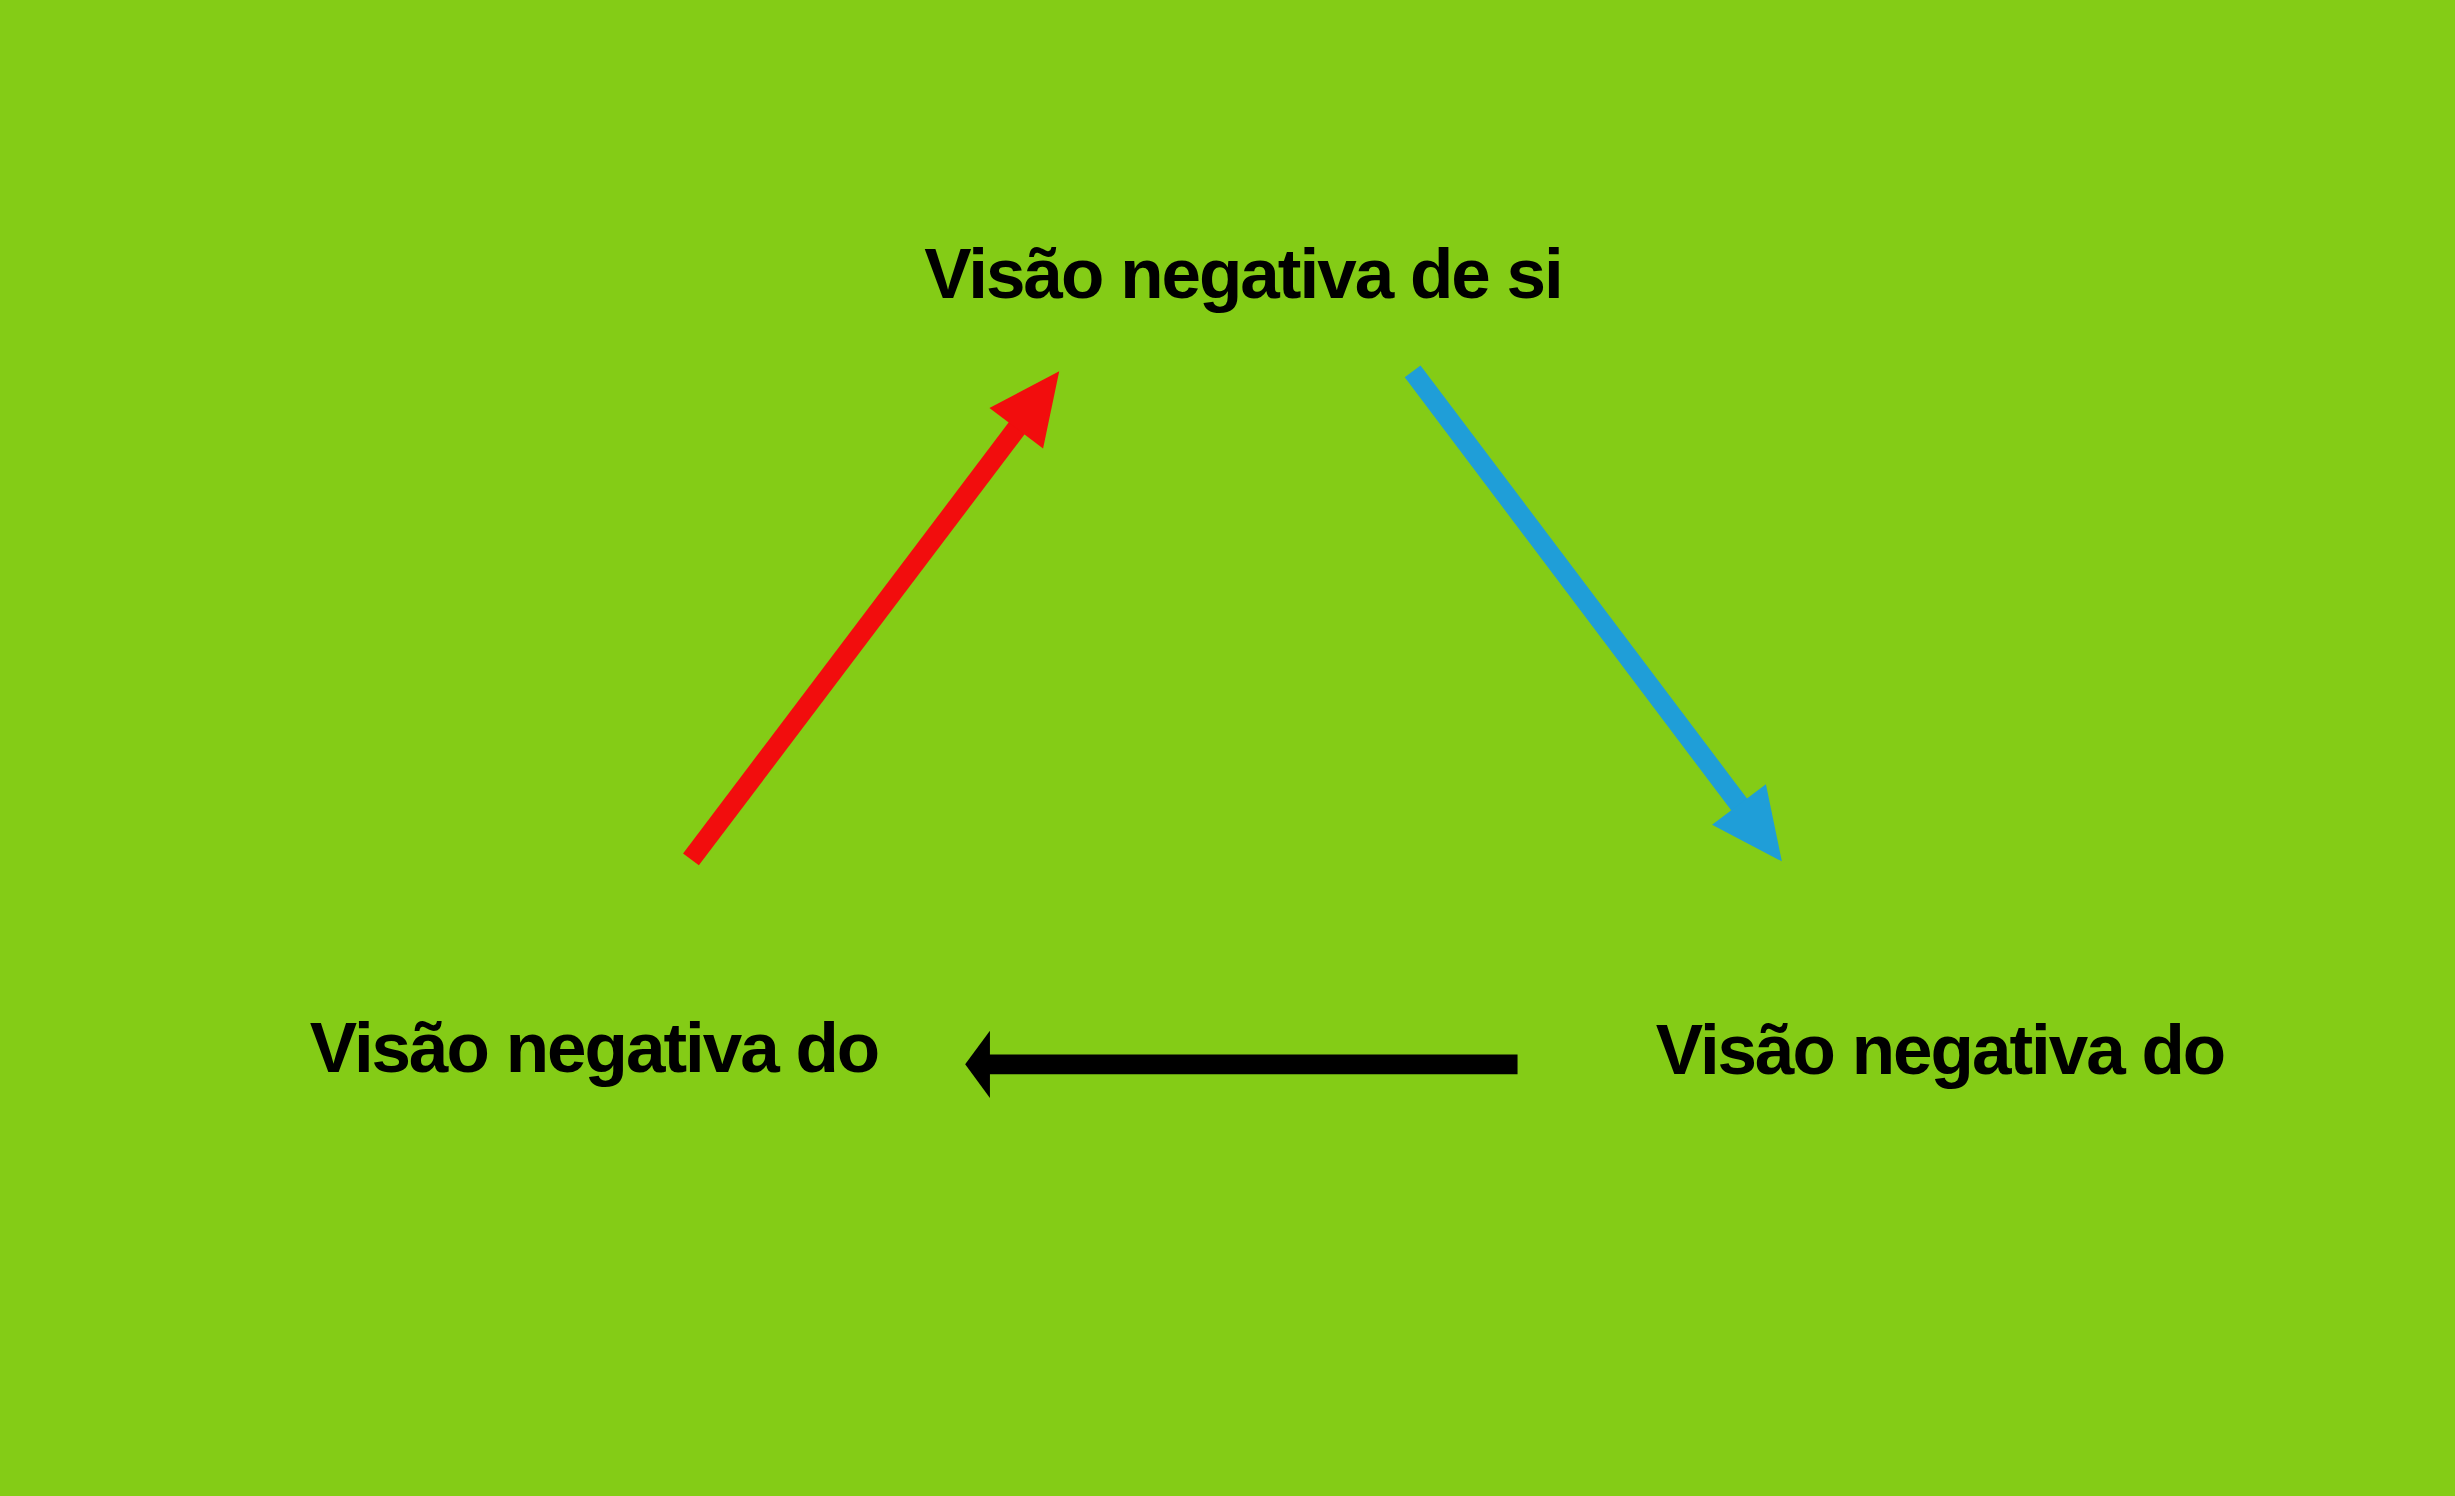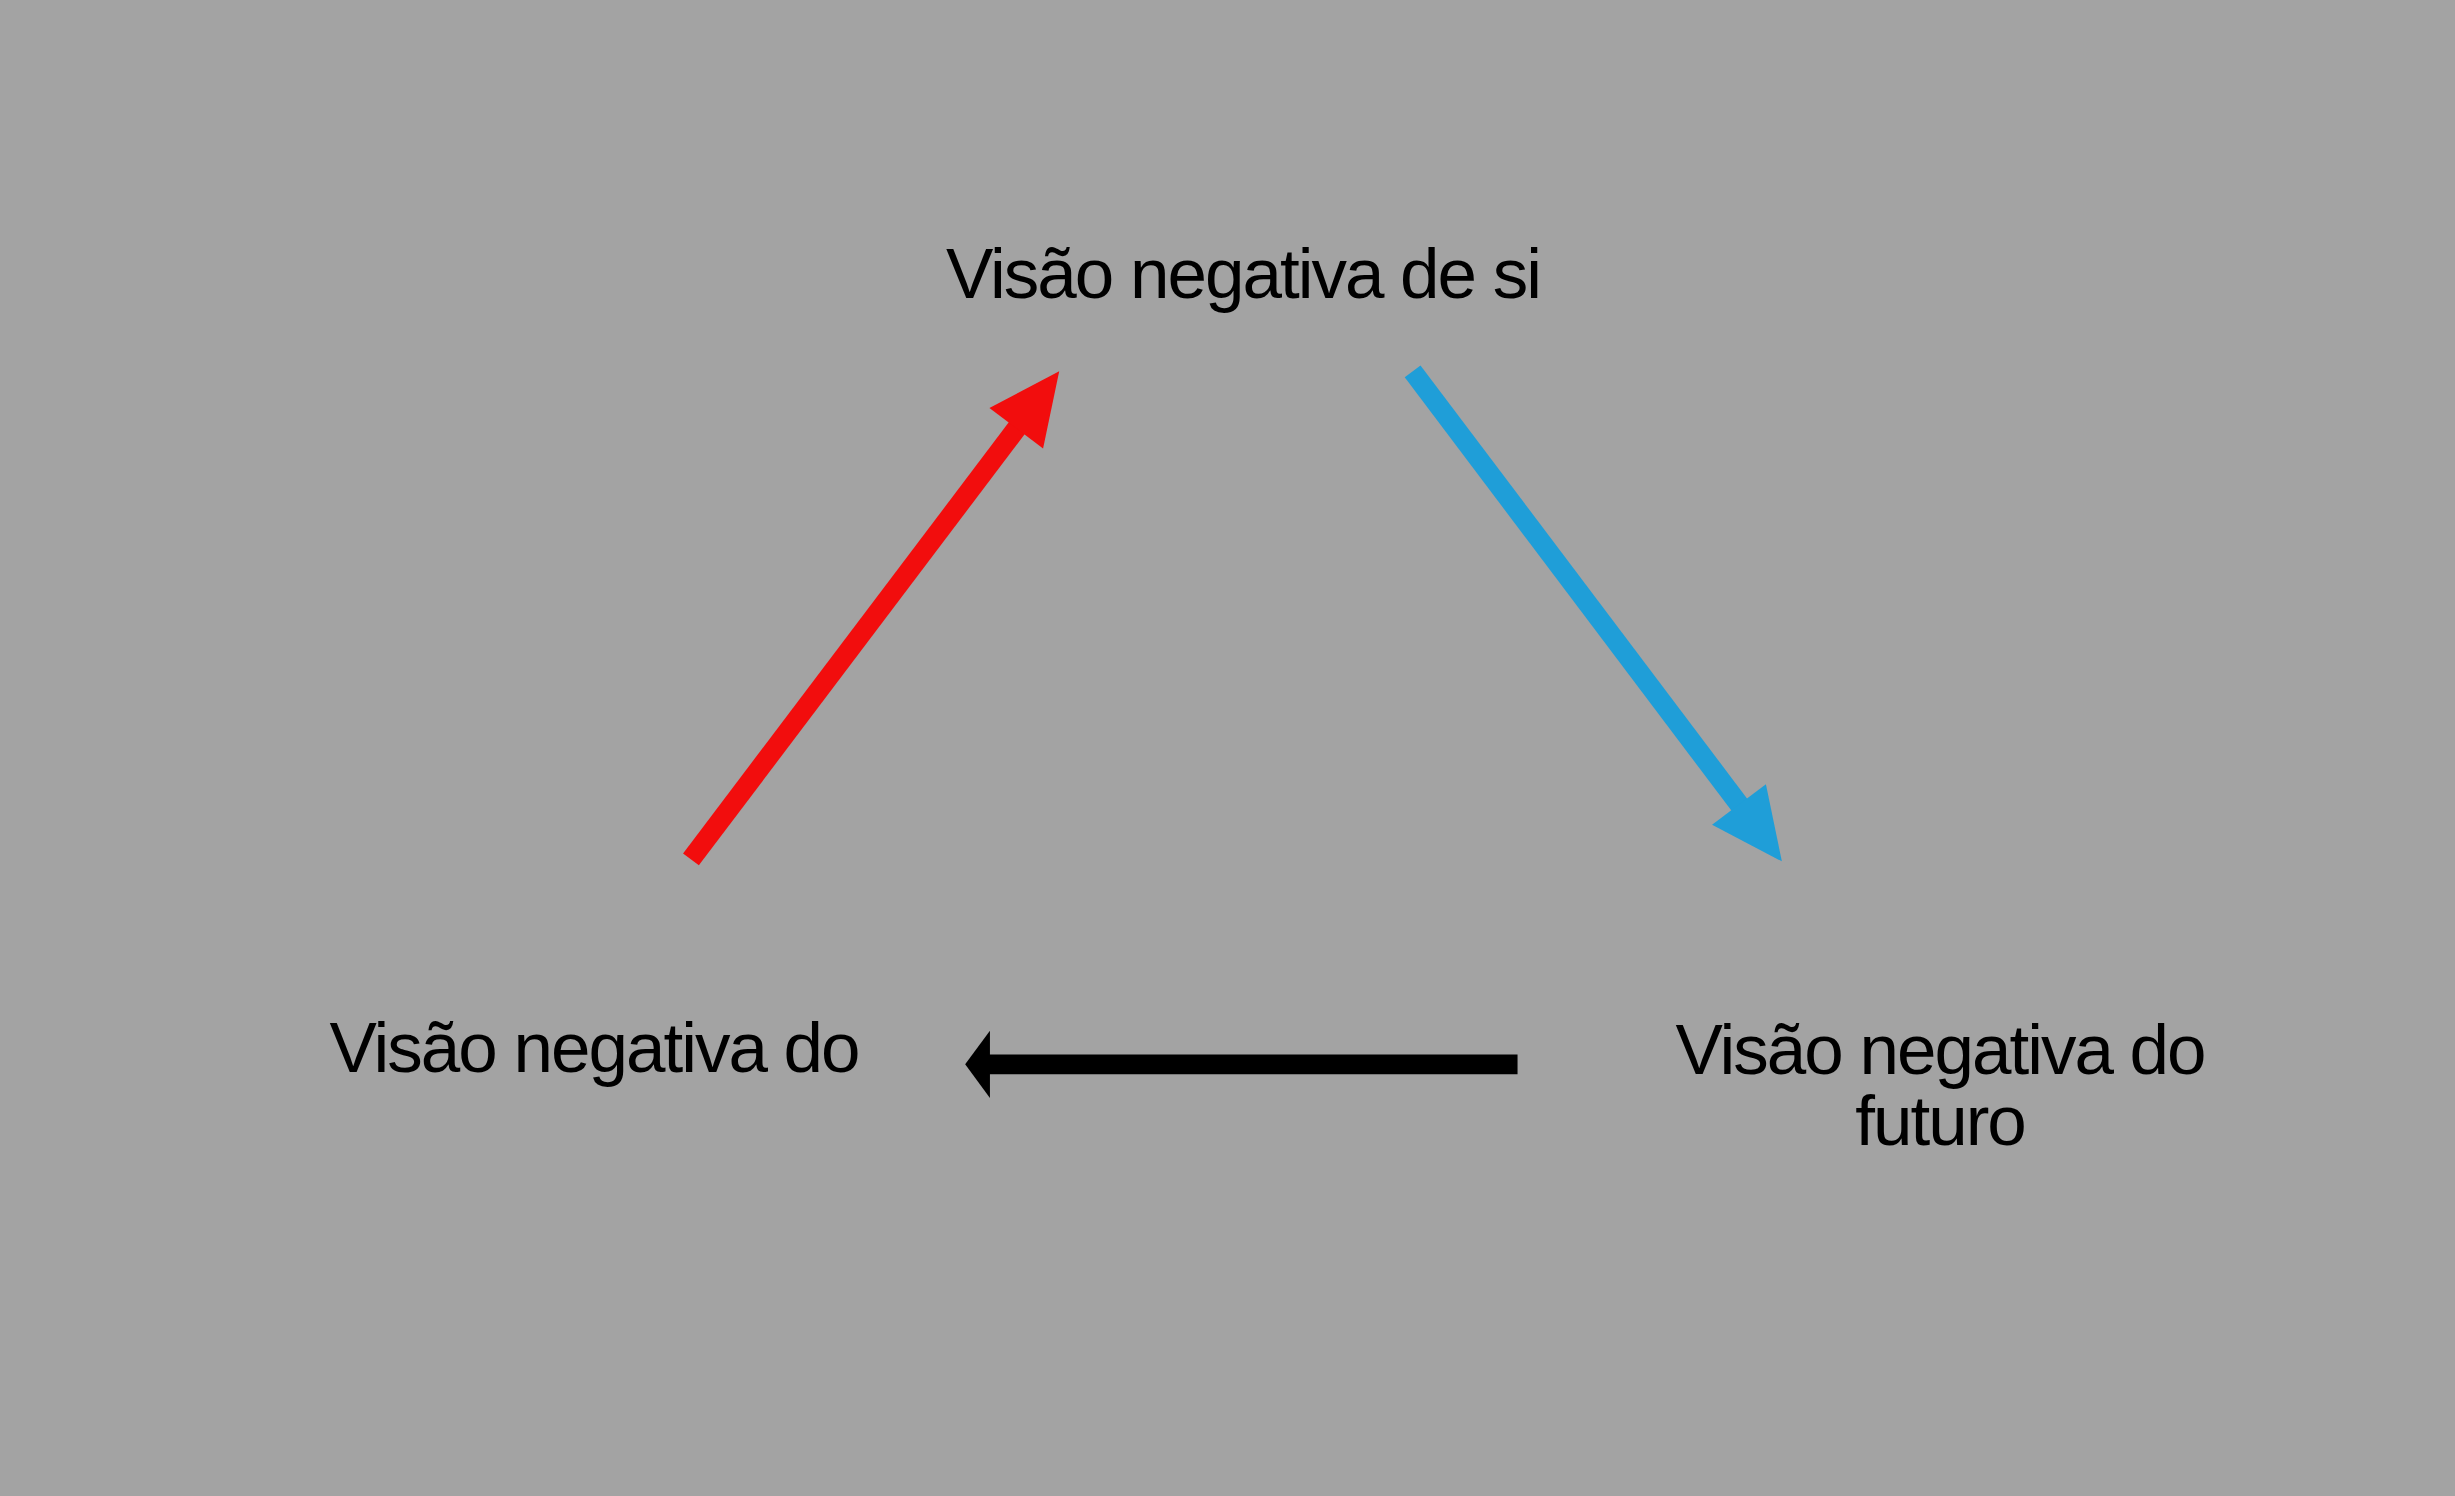--- a/index.html
+++ b/index.html
@@ -24,21 +24,21 @@
     font-size: 71px;
     line-height: 71px;
     letter-spacing: -2px;
     text-align: center;
     white-space: nowrap;
   }
 </style>
 </head>
 <body>
 
-<div class="canvas" style="background: #a3a3a3;">
+<div class="canvas" style="background: #84cc16; font-weight: bold;">
 
   <svg class="arrow-layer" viewBox="0 0 2480 1512">
 
     <g>
       <line x1="698" y1="868" x2="1032" y2="426" stroke-width="20" stroke="#f20d0d"></line>
       <polygon points="1070,375 1053.7,453 999.5,412" fill="#f20d0d"></polygon>
     </g>
 
     <g>
       <line x1="1427" y1="375" x2="1761" y2="818" stroke-width="20" stroke="#1f9ed8"></line>
@@ -54,17 +54,16 @@
   <div class="node-label" style="left:1243px; top:238px;">
     <div>Visão negativa de si</div>
   </div>
 
   <div class="node-label" style="left:594px; top:1012px;">
     <div>Visão negativa do</div>
   </div>
 
   <div class="node-label" style="left:1940px; top:1014px;">
     <div>Visão negativa do</div>
-    <div>futuro</div>
   </div>
 
 </div>
 
 
 </body></html>

